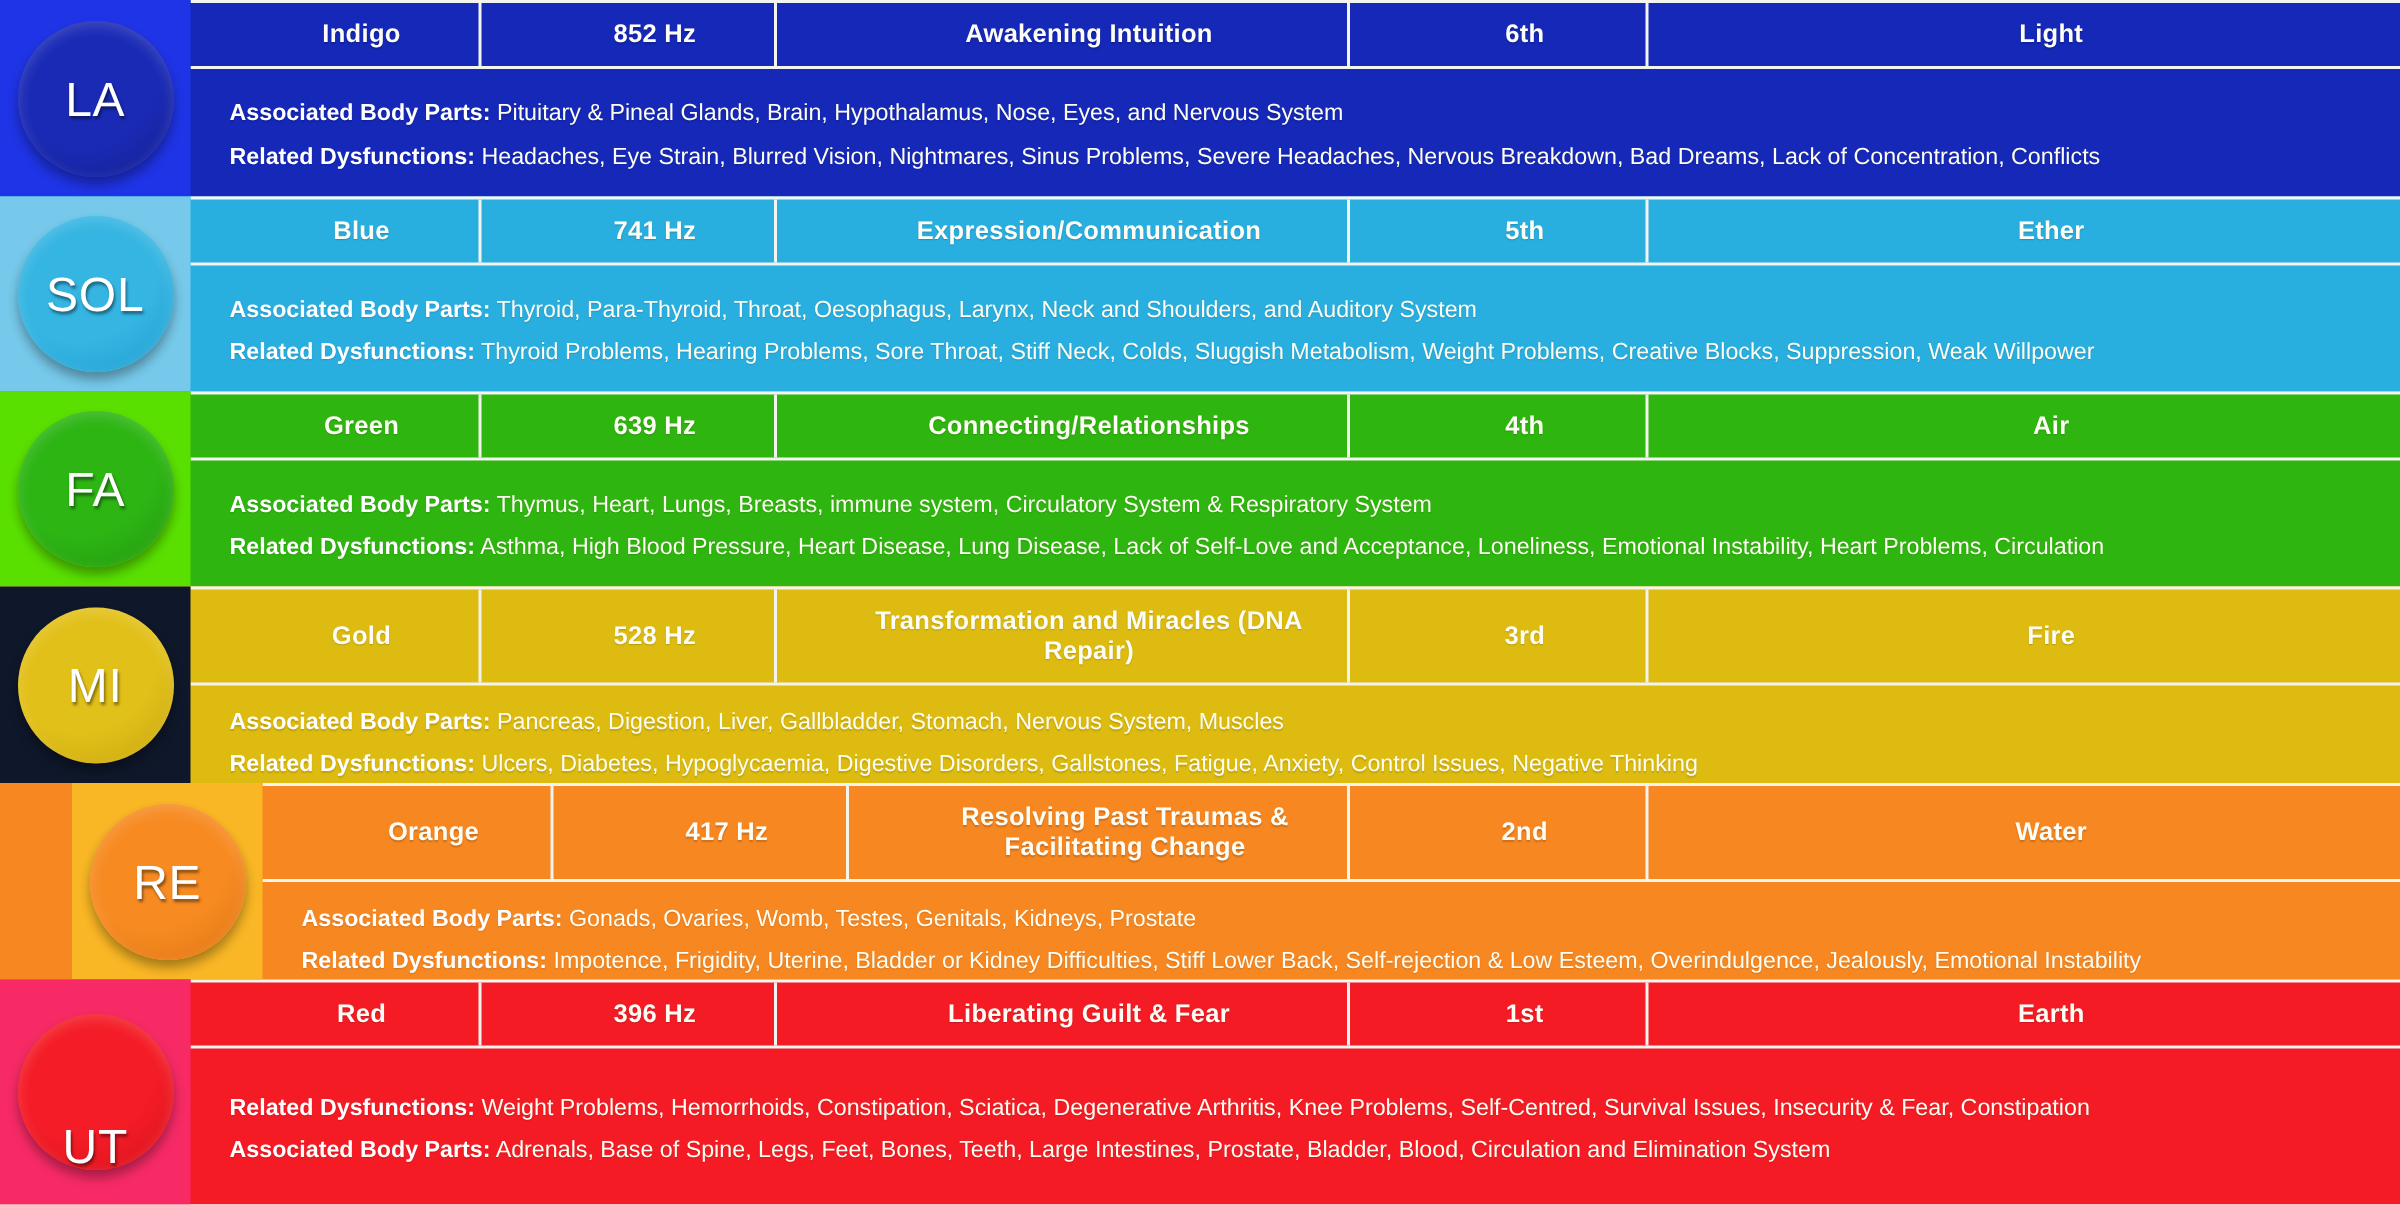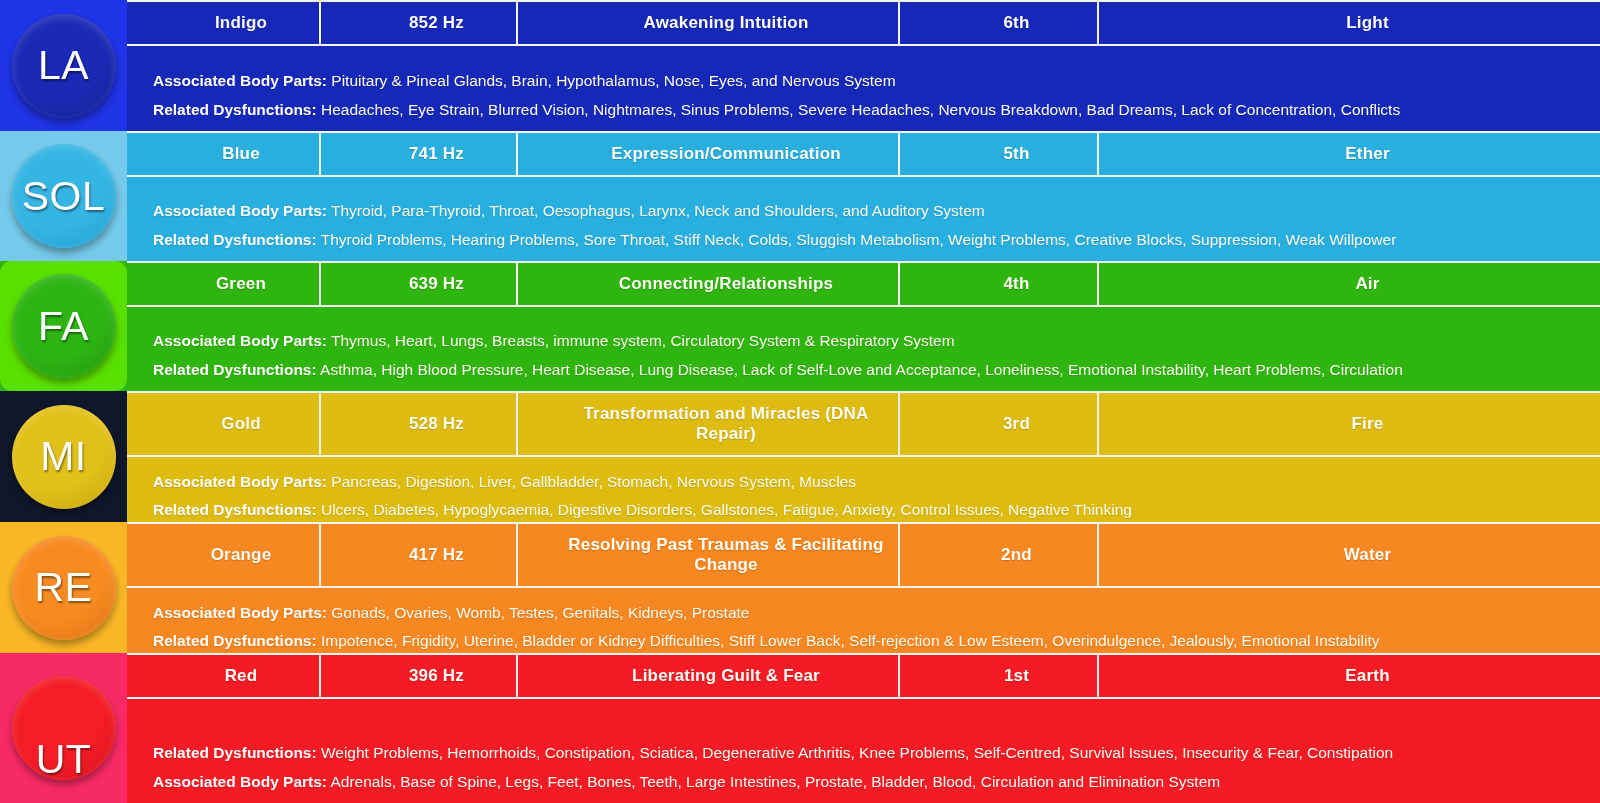--- a/index.html
+++ b/index.html
@@ -32,21 +32,21 @@
     height: 104px;
     border-radius: 50%;
     display: flex;
     align-items: center;
     justify-content: center;
     position: relative;
     box-shadow: 0 5px 7px rgba(0,0,0,0.33), inset 0 3px 9px rgba(255,255,255,0.18);
   }
   .note-label {
     color: #ffffff;
-    font-size: 41px;
+    font-size: 32px;
     font-weight: 400;
     letter-spacing: 0.5px;
     text-shadow: 1px 2px 2px rgba(0,0,0,0.45);
     line-height: 1;
   }
   
   .row-body {
     flex: 1;
     display: flex;
     flex-direction: column;
@@ -76,21 +76,21 @@
   .c-freq     { width: 161px; min-width: 161px; }
   .c-purpose  { flex: 1; }
   .c-position { width: 163px; min-width: 163px; }
   .c-element  { width: 465px; min-width: 465px; }
 
   .detail-strip {
     flex: 1;
     padding: 14px 0 10px 26px;
     display: flex;
     flex-direction: column;
-    justify-content: flex-end;
+    justify-content: center;
     gap: 6px;
   }
   .detail-line {
     font-size: 15.5px;
     color: #fdfdf2;
     line-height: 1.45;
     white-space: nowrap;
     text-shadow: 0 1px 1px rgba(0,0,0,0.14);
   }
   .detail-line .lbl {
@@ -145,21 +145,21 @@
           <div class="hcell c-position">5th</div>
           <div class="hcell c-element">Ether</div>
         </div>
         <div class="detail-strip">
           <div class="detail-line"><span class="lbl">Associated Body Parts:</span> <span class="val">Thyroid, Para-Thyroid, Throat, Oesophagus, Larynx, Neck and Shoulders, and Auditory System</span></div>
           <div class="detail-line"><span class="lbl">Related Dysfunctions:</span> <span class="val">Thyroid Problems, Hearing Problems, Sore Throat, Stiff Neck, Colds, Sluggish Metabolism, Weight Problems, Creative Blocks, Suppression, Weak Willpower</span></div>
         </div>
       </div>
     </div>
     <div class="chakra-row r2" style="background: rgb(47, 181, 15);">
-      <div class="note-cell" style="background: rgb(89, 224, 0); border-radius: 12px;">
+      <div class="note-cell" style="background: rgb(89, 224, 0);">
         <div class="note-circle" style="background: radial-gradient(circle at 38% 28%, rgb(45, 181, 20) 0%, rgb(45, 181, 20) 55%, rgb(35, 150, 12) 100%);">
           <span class="note-label">FA</span>
         </div>
       </div>
       <div class="row-body">
         <div class="header-strip">
           <div class="hcell c-color">Green</div>
           <div class="hcell c-freq">639 Hz</div>
           <div class="hcell c-purpose">Connecting/Relationships</div>
           <div class="hcell c-position">4th</div>
@@ -185,21 +185,21 @@
           <div class="hcell c-position">3rd</div>
           <div class="hcell c-element">Fire</div>
         </div>
         <div class="detail-strip">
           <div class="detail-line"><span class="lbl">Associated Body Parts:</span> <span class="val">Pancreas, Digestion, Liver, Gallbladder, Stomach, Nervous System, Muscles</span></div>
           <div class="detail-line"><span class="lbl">Related Dysfunctions:</span> <span class="val">Ulcers, Diabetes, Hypoglycaemia, Digestive Disorders, Gallstones, Fatigue, Anxiety, Control Issues, Negative Thinking</span></div>
         </div>
       </div>
     </div>
     <div class="chakra-row r4" style="background: rgb(247, 135, 33);">
-      <div class="note-cell" style="background: rgb(249, 182, 37);">
+      <div class="note-cell" style="background: rgb(249, 182, 37); margin-left: 48px;">
         <div class="note-circle" style="background: radial-gradient(circle at 38% 28%, rgb(247, 139, 34) 0%, rgb(247, 139, 34) 55%, rgb(221, 115, 18) 100%);">
           <span class="note-label">RE</span>
         </div>
       </div>
       <div class="row-body">
         <div class="header-strip">
           <div class="hcell c-color">Orange</div>
           <div class="hcell c-freq">417 Hz</div>
           <div class="hcell c-purpose">Resolving Past Traumas &amp; Facilitating Change</div>
           <div class="hcell c-position">2nd</div>

